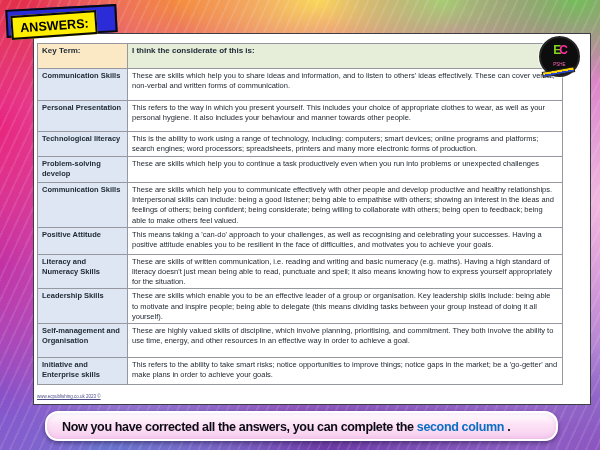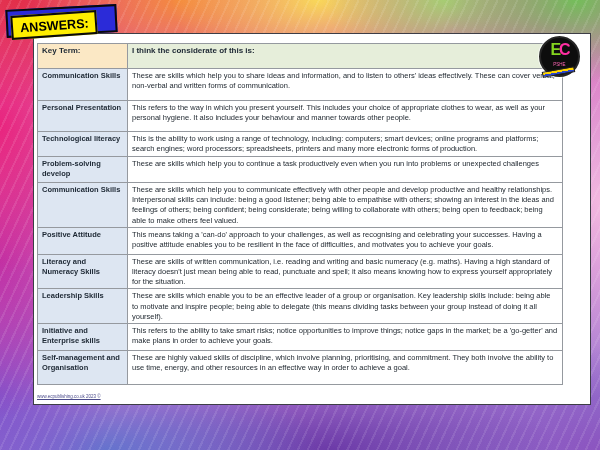--- a/index.html
+++ b/index.html
@@ -42,21 +42,21 @@
   }
   .badge-yellow span {
     font-weight:bold; font-size:13px; color:#000; transform:scaleX(0.97); white-space:nowrap;
   }
 
   
   .logo { position:absolute; left:539px; top:36px; width:41px; height:41px; z-index:8;
     border-radius:50%; background:#0d0d0d; border:2px solid #262626;
     box-shadow:0 0 0 1px rgba(255,255,255,0.65);
   }
-  .logo-ec { text-align:center; font-weight:bold; font-size:16px; line-height:24px; letter-spacing:-2px; }
+  .logo-ec { text-align:center; font-weight:bold; font-size:12px; line-height:24px; letter-spacing:-2px; }
   .logo-e { color:#84d41f; }
   .logo-c { color:#ff2fa2; }
   .logo-sub { text-align:center; font-size:4.5px; color:#ff66b5; line-height:5px; }
   .logo-ribbon {
     position:absolute; left:1px; bottom:0px; width:33px; height:6px;
     transform:rotate(-10deg);
     background:linear-gradient(180deg,#ffd400 55%, #2a46cc 55%);
     border:0.5px solid #222;
   }
 
@@ -142,27 +142,30 @@
         <td class="def">This means taking a 'can-do' approach to your challenges, as well as recognising and celebrating your successes. Having a positive attitude enables you to be resilient in the face of difficulties, and motivates you to achieve your goals.</td>
       </tr>
       <tr style="height:30px;padding-left:33px;">
         <td class="term">Literacy and Numeracy Skills</td>
         <td class="def">These are skills of written communication, i.e. reading and writing and basic numeracy (e.g. maths). Having a high standard of literacy doesn't just mean being able to read, punctuate and spell; it also means knowing how to express yourself appropriately for the situation.</td>
       </tr>
       <tr style="height:29px;">
         <td class="term">Leadership Skills</td>
         <td class="def">These are skills which enable you to be an effective leader of a group or organisation. Key leadership skills include: being able to motivate and inspire people; being able to delegate (this means dividing tasks between your group instead of doing it all yourself).</td>
       </tr>
+      <tr style="height:34px;">
+        <td class="term">Self-management and Organisation</td>
+        <td class="def">These are highly valued skills of discipline, which involve planning, prioritising, and commitment. They both involve the ability to use time, energy, and other resources in an effective way in order to achieve a goal.</td>
+      </tr>
       <tr style="height:27px;">
         <td class="term">Initiative and Enterprise skills</td>
         <td class="def">This refers to the ability to take smart risks; notice opportunities to improve things; notice gaps in the market; be a 'go-getter' and make plans in order to achieve your goals.</td>
-      </tr>
-      <tr style="height:34px;">
-        <td class="term">Self-management and Organisation</td>
-        <td class="def">These are highly valued skills of discipline, which involve planning, prioritising, and commitment. They both involve the ability to use time, energy, and other resources in an effective way in order to achieve a goal.</td>
       </tr>
     </tbody>
   </table>
 
   <div class="credit">www.ecpublishing.co.uk 2023 ©</div>
 
+  <div class="banner">
+    <div class="banner-text"><span>Now you have corrected all the answers, you can complete the </span><span class="hl">second column</span><span> .</span></div>
+  </div>
 
 </div>
 
 </body></html>

